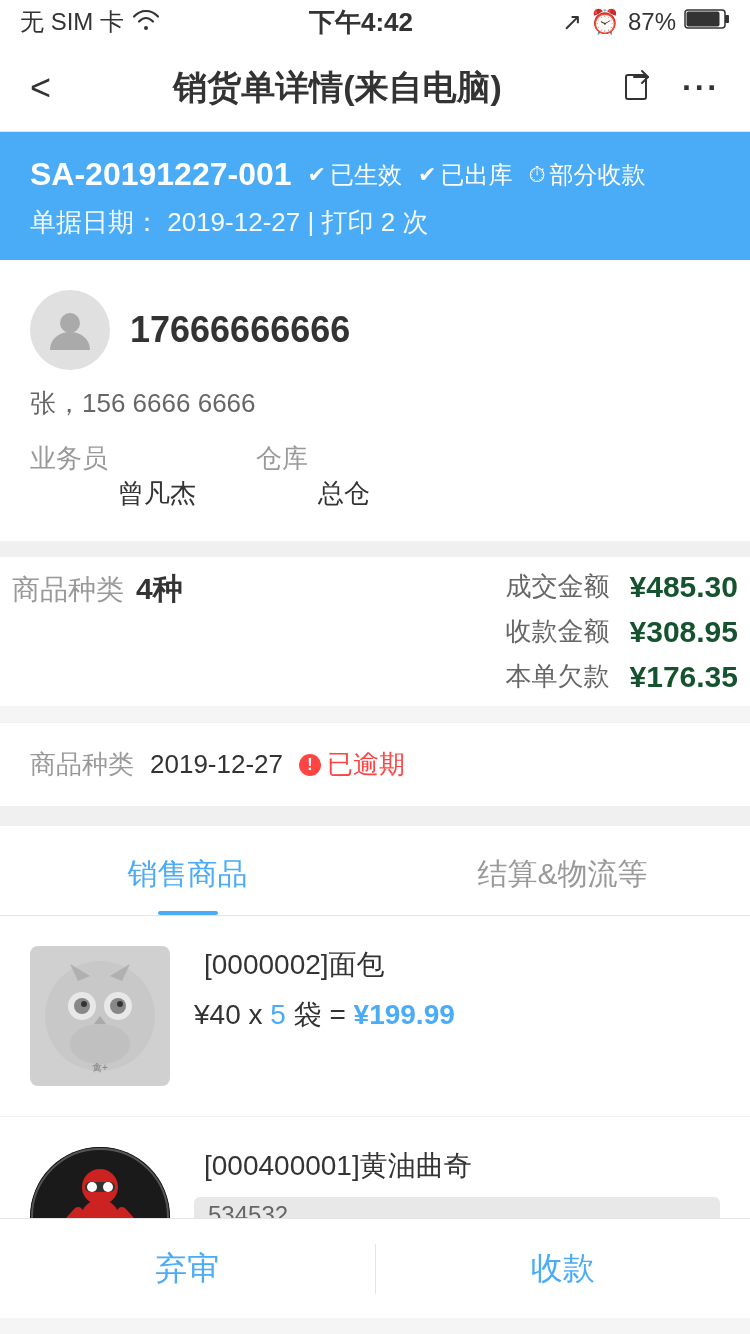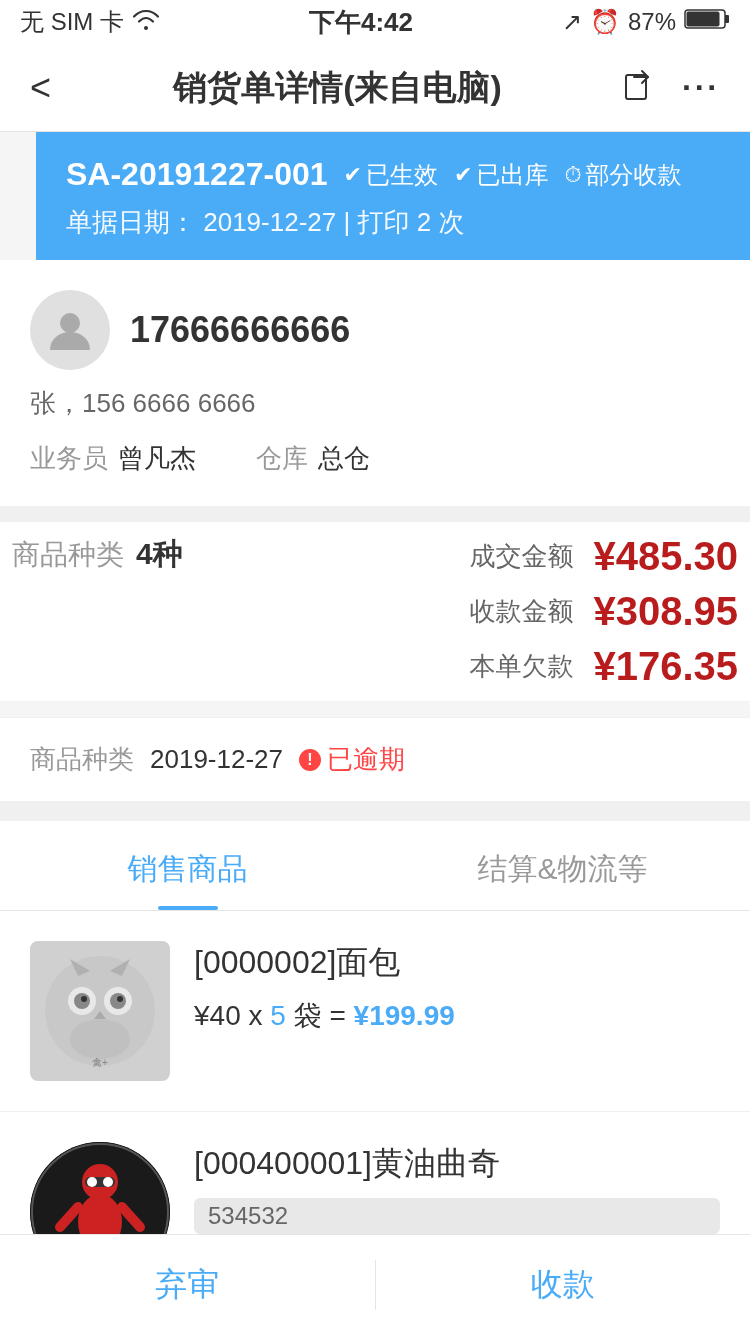--- a/index.html
+++ b/index.html
@@ -40,21 +40,20 @@
       border-bottom: 1px solid #e5e5e5;
     }
     .nav-back { font-size: 36px; color: #333; font-weight: 300; }
     .nav-title { font-size: 34px; font-weight: 600; color: #333; }
     .nav-actions { display: flex; align-items: center; gap: 24px; }
 
     
     .header-banner {
       background: #4AABF7;
       padding: 24px 30px 20px;
-      margin-left: 36px;
     }
     .header-order-id {
       font-size: 32px;
       font-weight: 700;
       color: #fff;
       margin-bottom: 12px;
       display: flex;
       align-items: center;
       gap: 16px;
       flex-wrap: wrap;
@@ -108,21 +107,21 @@
       margin-bottom: 20px;
     }
     .customer-meta {
       display: flex;
       gap: 60px;
       font-size: 26px;
       color: #666;
     }
     .customer-meta-item { display: flex; gap: 10px; }
     .customer-meta-label { color: #999; }
-    .customer-meta-value { color: #333; font-weight: 500; }
+    .customer-meta-value { color: #333; font-weight: 500; margin-top: 35px; }
 
     
     .divider {
       height: 16px;
       background: #f0f0f0;
     }
 
     
     .stats-section {
       background: #fff;
@@ -147,21 +146,21 @@
       flex-direction: column;
       gap: 10px;
       align-items: flex-end;
     }
     .stats-right-row {
       display: flex;
       gap: 20px;
       align-items: center;
     }
     .stats-right-label { font-size: 26px; color: #666; }
-    .stats-right-amount { font-size: 40px; color: #b91c1c; font-weight: 600; text-align: center; }
+    .stats-right-amount { font-size: 30px; color: #14532d; font-weight: 600; text-align: center; }
 
     
     .due-section {
       background: #fff;
       padding: 24px 30px;
       margin-top: 16px;
       display: flex;
       align-items: center;
       gap: 16px;
       font-size: 26px;
@@ -251,43 +250,44 @@
     .product-img-owl {
       background: #d0d0d0;
     }
     .product-info {
       flex: 1;
       display: flex;
       flex-direction: column;
       gap: 12px;
     }
     .product-name {
-      font-size: 32px;
+      font-size: 28px;
       color: #333;
       font-weight: 500;
+      margin-left: 10px;
     }
     .product-sku-badge {
       display: inline-block;
       background: #e8e8e8;
       border-radius: 6px;
       padding: 4px 14px;
       font-size: 24px;
       color: #666;
     }
     .product-price-row {
       font-size: 28px;
       color: #333;
     }
     .product-price-qty { color: #4AABF7; }
     .product-price-total { color: #4AABF7; font-weight: 600; }
 
     
     .bottom-bar {
       position: fixed;
-      bottom: 0;
+      bottom: 16px;
       left: 0;
       width: 750px;
       height: 100px;
       background: #fff;
       border-top: 1px solid #e5e5e5;
       display: flex;
       align-items: center;
     }
     .bottom-btn {
       flex: 1;

